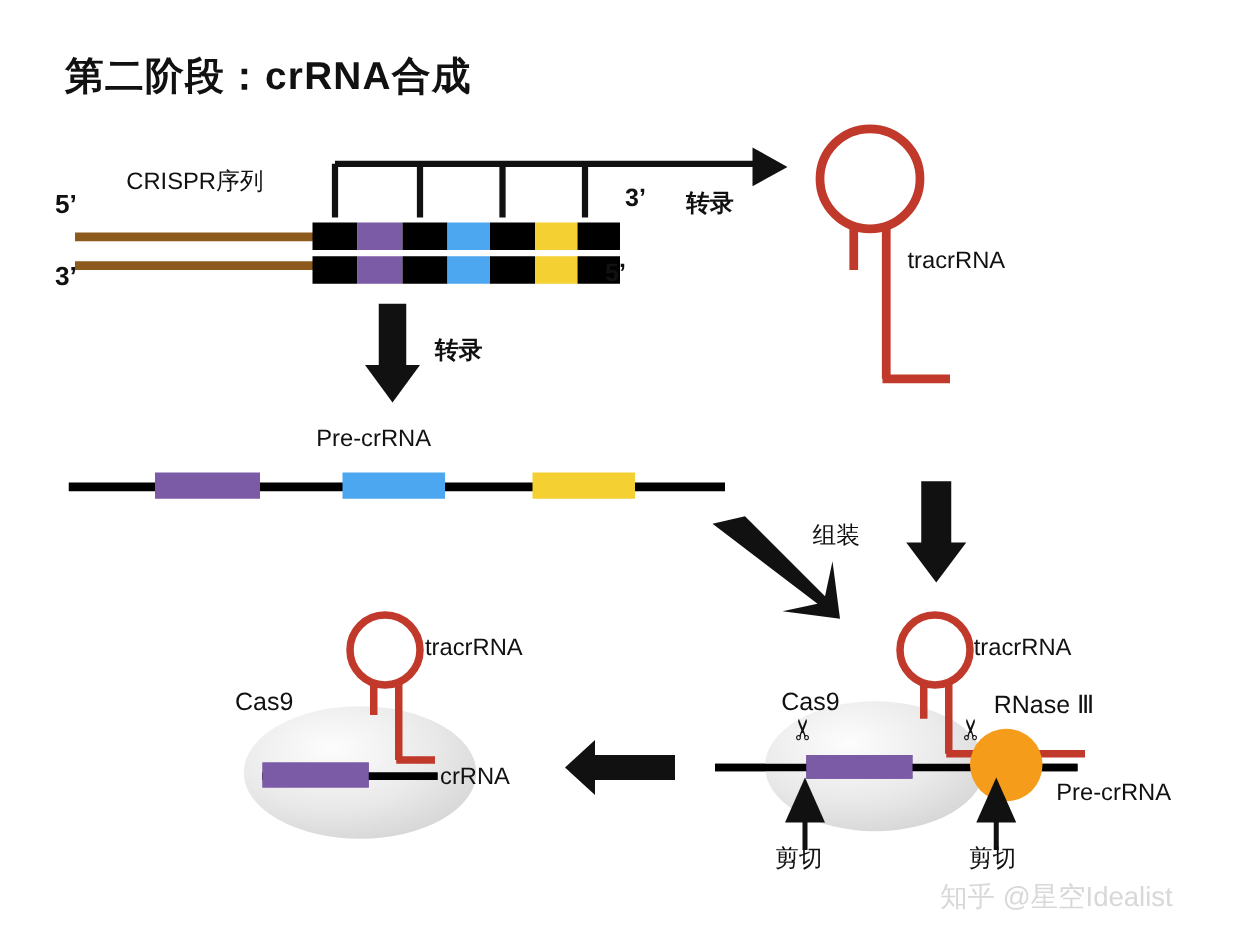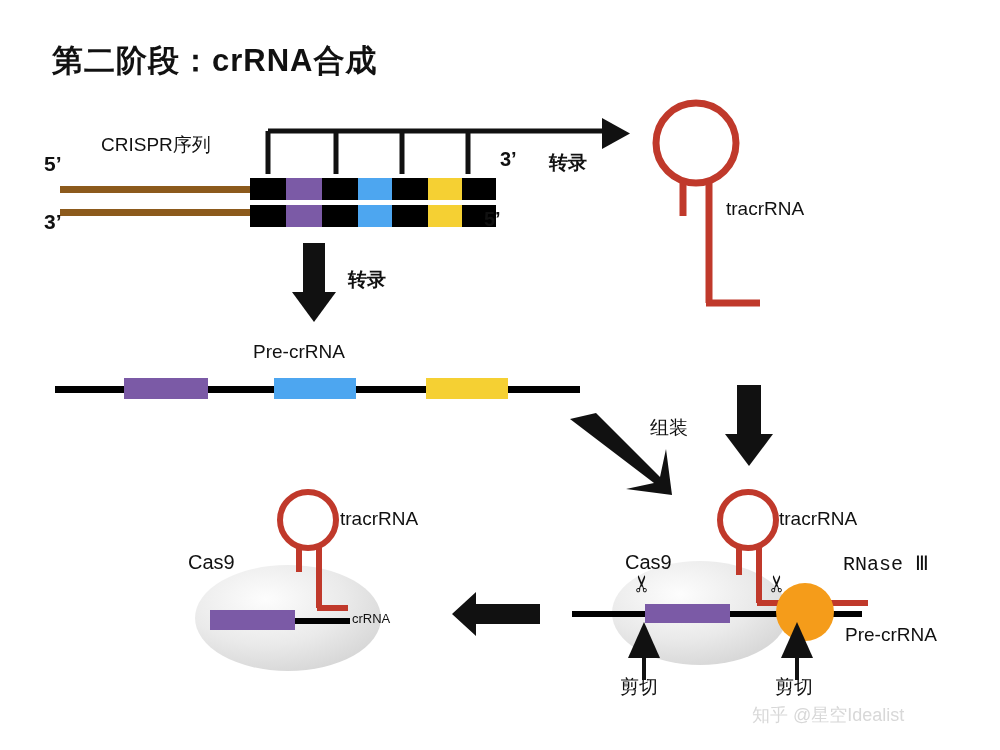--- a/index.html
+++ b/index.html
@@ -17,28 +17,28 @@
   #p3a{left:44px;top:210px;font-size:21px;font-weight:700;}
   #p3b{left:500px;top:148px;font-size:20px;font-weight:700;}
   #p5b{left:484px;top:208px;font-size:20px;font-weight:700;}
   #transcribeTop{left:549px;top:150px;font-size:19px;font-weight:700;}
   #transcribeLeft{left:348px;top:267px;font-size:19px;font-weight:700;}
   #tracrTop{left:726px;top:198px;font-size:19px;}
   #preCrRnaMid{left:253px;top:341px;font-size:19px;}
   #assembleLbl{left:650px;top:415px;font-size:19px;font-weight:400;}
   #cas9Left{left:188px;top:551px;font-size:20px;}
   #tracrLeft{left:340px;top:508px;font-size:19px;}
-  #crRnaLeft{left:352px;top:611px;font-size:13px;}
+  #crRnaLeft{left:352px;top:611px;font-size:19px;}
   #cas9Right{left:625px;top:551px;font-size:20px;}
   #tracrRight{left:779px;top:508px;font-size:19px;}
-  #rnaseLbl{left:843px;top:551px;font-size:20px;font-family:Liberation Mono, monospace;}
+  #rnaseLbl{left:795px;top:551px;font-size:20px;}
   #preCrRnaRight{left:845px;top:624px;font-size:19px;}
   #cut1{left:620px;top:674px;font-size:19px;}
   #cut2{left:775px;top:674px;font-size:19px;}
-  #watermark{left:752px;top:703px;font-size:18px;color:#d8d8d8;}
+  #watermark{left:752px;top:703px;font-size:22px;color:#d8d8d8;}
   .scis{position:absolute;font-size:23px;color:#111;line-height:1;
         transform:rotate(-90deg);transform-origin:50% 50%;}
   #scissors1{left:633px;top:572px;}
   #scissors2{left:768px;top:572px;}
 </style>
 </head>
 <body>
 
 <div class="stage">
 

